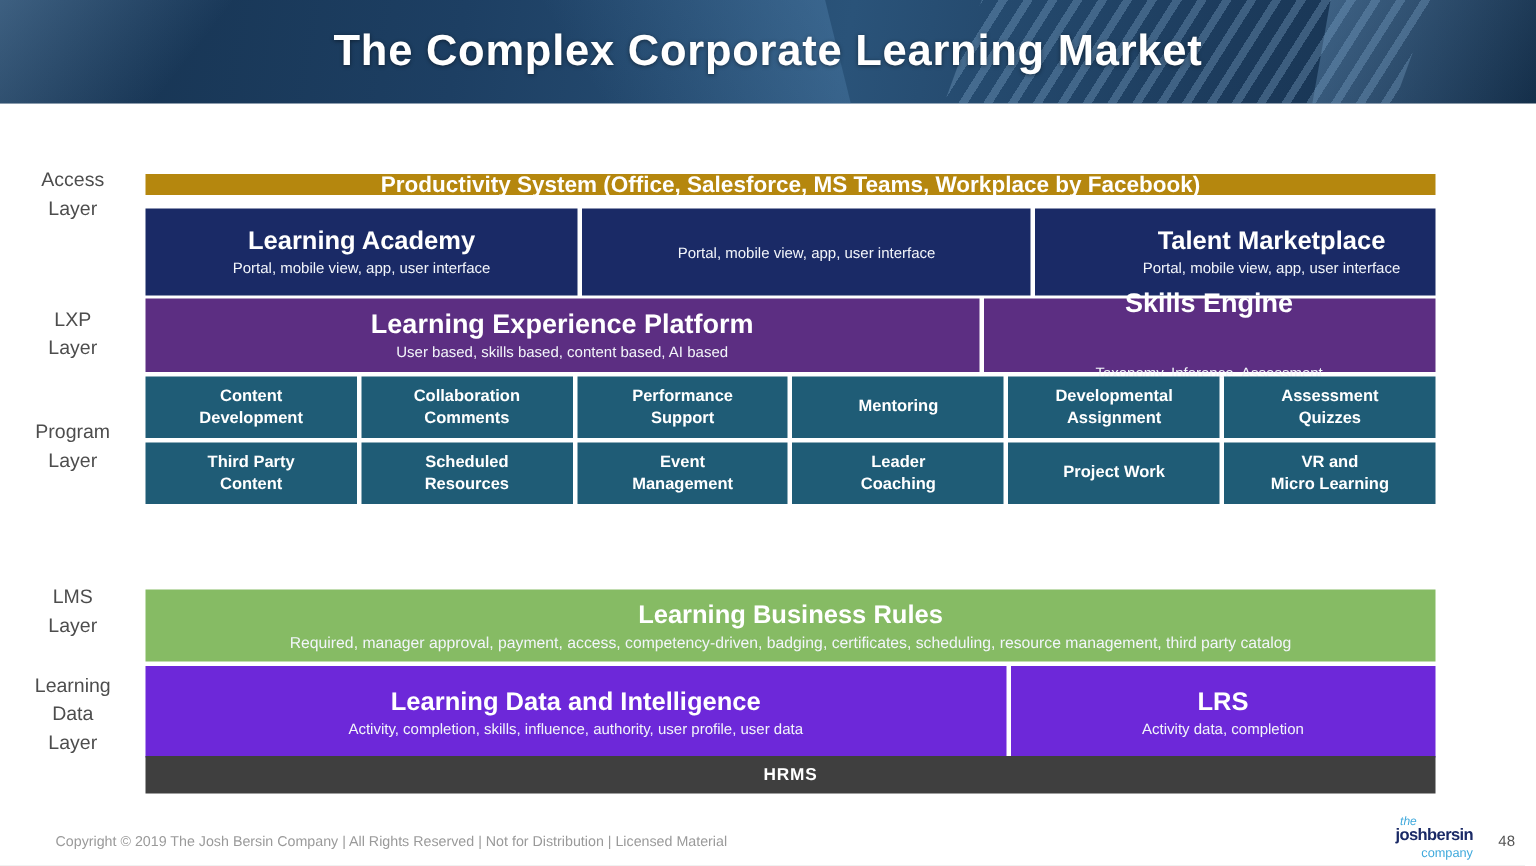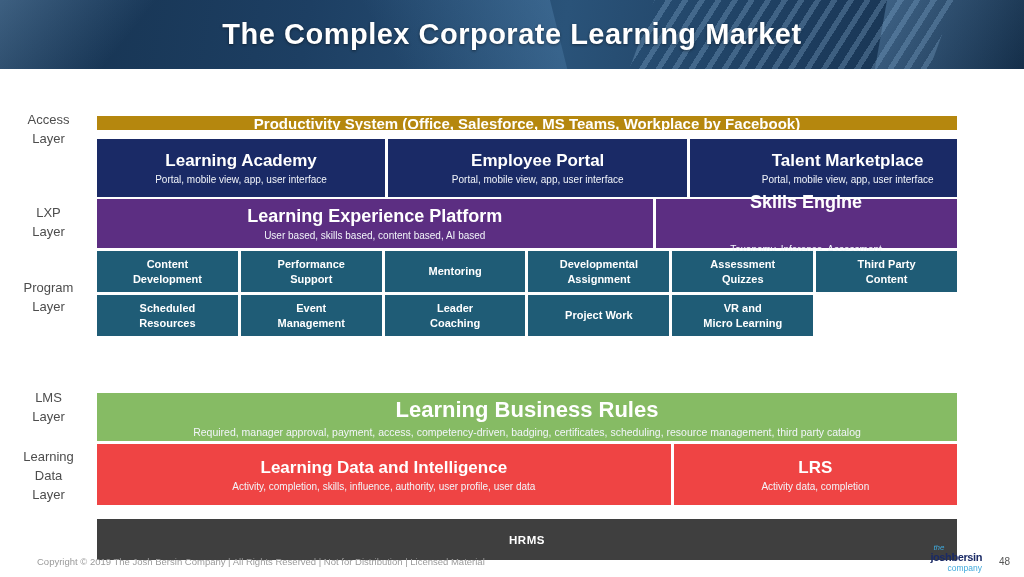--- a/index.html
+++ b/index.html
@@ -95,29 +95,29 @@
     white-space: pre-line;
   }
 
   .row-assembly { top: 340px; height: 50px; }
   .lightblue    { background: #2CA6DC; width: 100%; }
   .lightblue .t { font-size: 17px; }
   .lightblue .s { font-size: 10.5px; }
 
   .row-rules { top: 393px; height: 48px; }
   .green     { background: #86BB64; width: 100%; }
-  .green .t  { font-size: 22px; }
+  .green .t  { font-size: 17px; }
   .green .s  { font-size: 10.5px; }
 
   .row-data { top: 444px; height: 61px; }
-  .olive    { background: #ef4444; text-align: right; }
+  .olive    { background: #6d28d9; text-align: right; }
   .olive .t { font-size: 17px; }
   .d1 { width: 66.8%; } .d2 { width: 33.0%; }
 
-  .row-hrms { top: 519px; height: 41px; }
+  .row-hrms { top: 504px; height: 25px; }
   .hrms     { background: #3F3F3F; width: 100%; }
   .hrms .t  { font-size: 11.5px; letter-spacing: 0.5px; }
 
   
   .copyright {
     position: absolute;
     left: 37px; top: 556px;
     font-size: 9.5px;
     color: #9a9a9a;
   }
@@ -167,21 +167,20 @@
       <div class="t">Productivity System (Office, Salesforce, MS Teams, Workplace by Facebook)</div>
     </div>
   </div>
 
   <div class="row row-portals">
     <div class="block navy p1">
       <div class="t">Learning Academy</div>
       <div class="s">Portal, mobile view, app, user interface</div>
     </div>
     <div class="block navy p2">
-      <div class="t">Employee Portal</div>
       <div class="s">Portal, mobile view, app, user interface</div>
     </div>
     <div class="block navy p3">
       <div class="t">Talent Marketplace</div>
       <div class="s">Portal, mobile view, app, user interface</div>
     </div>
   </div>
 
   <div class="row row-lxp">
     <div class="block purple lxp1">
@@ -190,20 +189,22 @@
     </div>
     <div class="block purple lxp2">
       <div class="t">Skills Engine</div>
       <div class="s">Taxonomy, Inference, Assessment</div>
     </div>
   </div>
 
   <div class="grid">
     <div class="cell">Content
 Development</div>
+    <div class="cell">Collaboration
+Comments</div>
     <div class="cell">Performance
 Support</div>
     <div class="cell">Mentoring</div>
     <div class="cell">Developmental
 Assignment</div>
     <div class="cell">Assessment
 Quizzes</div>
     <div class="cell">Third Party
 Content</div>
     <div class="cell">Scheduled

